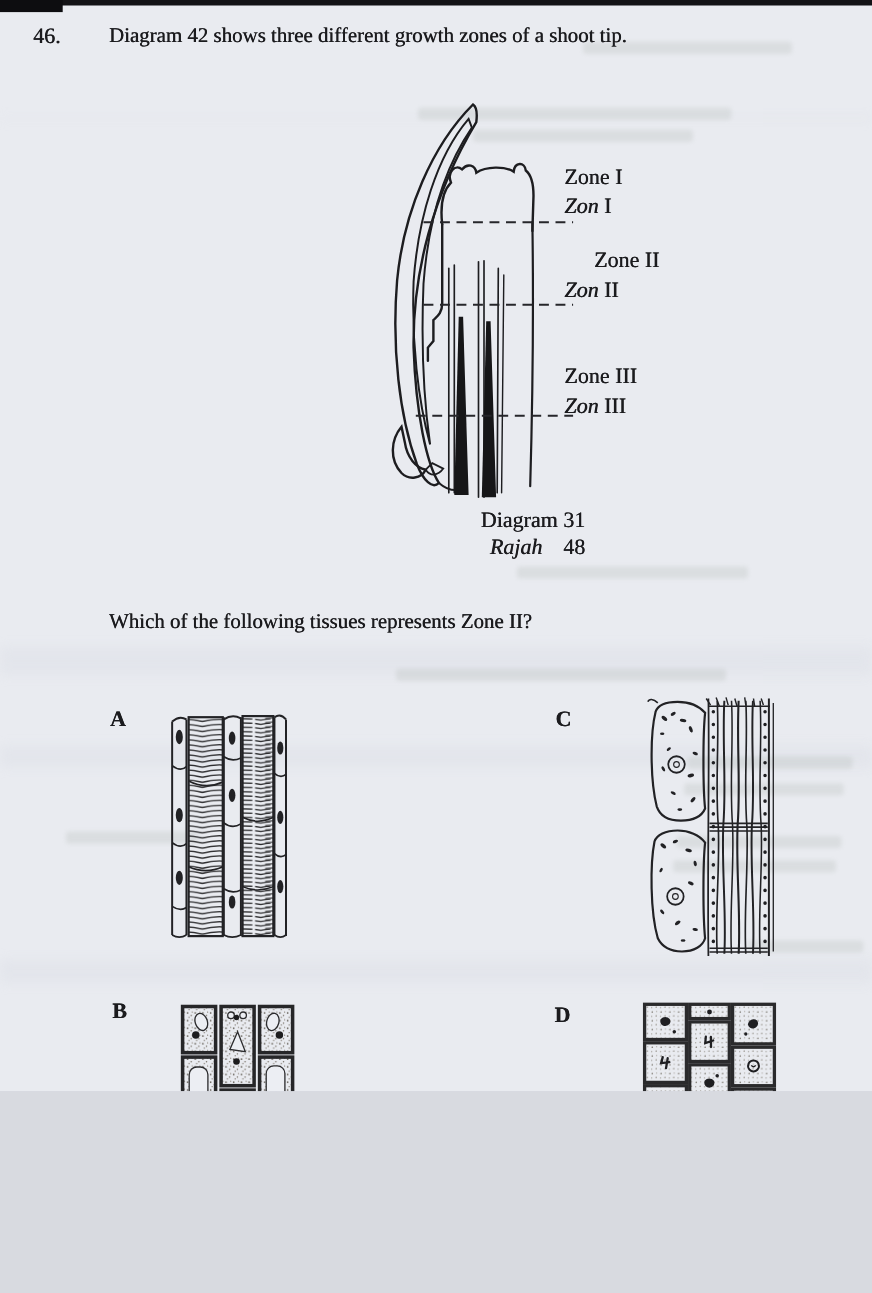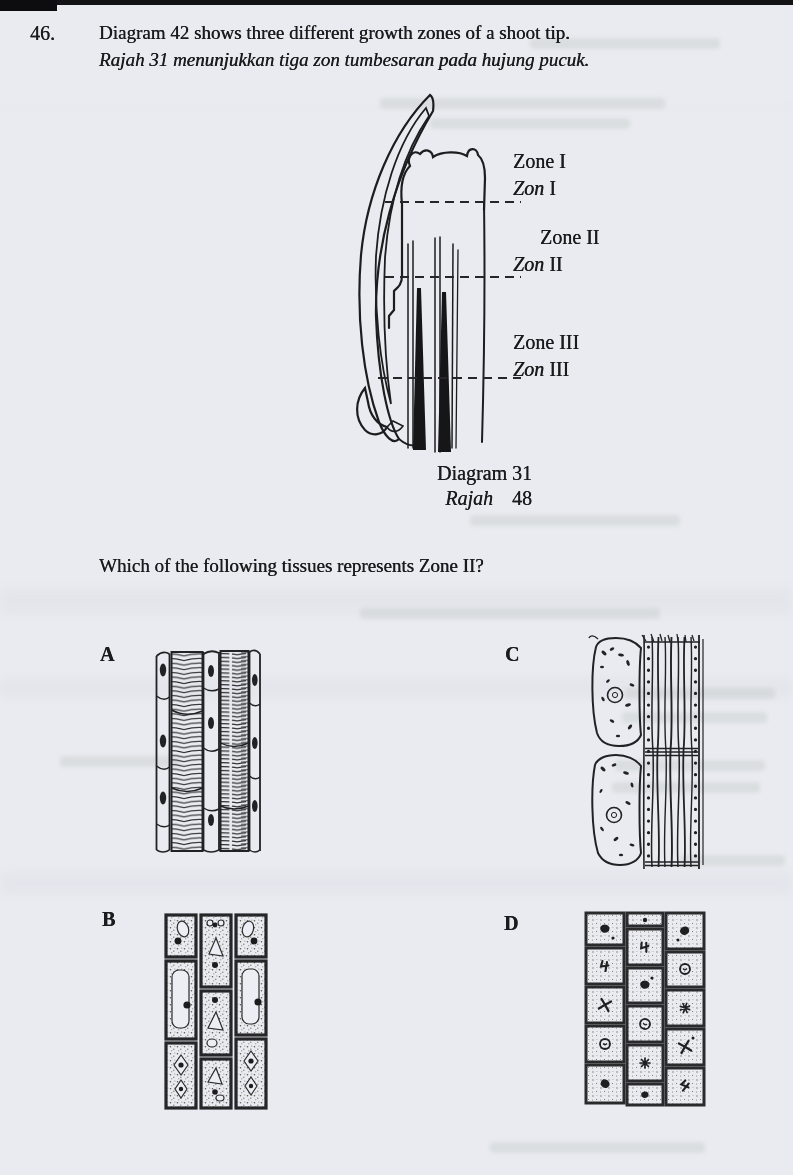--- a/index.html
+++ b/index.html
@@ -1,17 +1,17 @@
 <!DOCTYPE html>
 <html><head>
 <meta charset="utf-8">
 <style>
   html,body { margin:0; padding:0; background:#d8dae0; }
   .page {
-    position:relative; width:793px; height:1175px; margin:0 auto;
+    position:relative; width:793px; height:992px; margin:0 auto;
     background:#e9ebf0; overflow:hidden;
     font-family:"Liberation Serif", serif; color:#1b1b1e;
   }
   .txt { position:absolute; font-size:19px; white-space:nowrap;
          text-shadow:0.35px 0 0 currentColor; }
   .it  { font-style:italic; }
   .zl  { font-size:20px; }
   .qnum { font-size:20px; }
   .opt-letter { position:absolute; font-size:20px; font-weight:700;
                 text-shadow:0.3px 0 0 currentColor; }
@@ -46,21 +46,20 @@
   <div class="smudge" style="left:625px;top:688px;width:150px"></div>
   <div class="smudge" style="left:622px;top:712px;width:145px"></div>
   <div class="smudge" style="left:615px;top:760px;width:150px"></div>
   <div class="smudge" style="left:612px;top:782px;width:148px"></div>
   <div class="smudge" style="left:60px;top:756px;width:120px"></div>
   <div class="smudge" style="left:680px;top:855px;width:105px"></div>
   <div class="smudge" style="left:490px;top:1142px;width:215px"></div>
 
   <div class="txt qnum" style="left:30px;top:22px">46.</div>
   <div class="txt" style="left:99px;top:22px">Diagram 42 shows three different growth zones of a shoot tip.</div>
-  <div class="txt it" style="left:99px;top:49px">Rajah 31 menunjukkan tiga zon tumbesaran pada hujung pucuk.</div>
 
   <svg class="art" style="left:338px;top:92px" width="190" height="372" viewBox="0 0 190 372">
     <g fill="none" stroke="#1d1d20" stroke-width="2.2" stroke-linecap="round">
 
       <path d="M92,3 C55,40 29,100 23,163 C18,224 25,286 41,330 C47,345 55,353 61,347
                C50,330 40,284 38,224 C37,156 56,84 95,19 C96,11 95,5 92,3 Z"></path>
       <path d="M88,16 C59,50 42,106 38,164 C36,218 42,272 53,312
                C47,270 45,215 47,166 C51,112 65,62 91,24 Z" stroke-width="1.8"></path>
 
       <path d="M27,296 C17,308 16,326 27,338 C34,345 45,343 49,335 C40,333 32,324 30,310 Z"></path>

